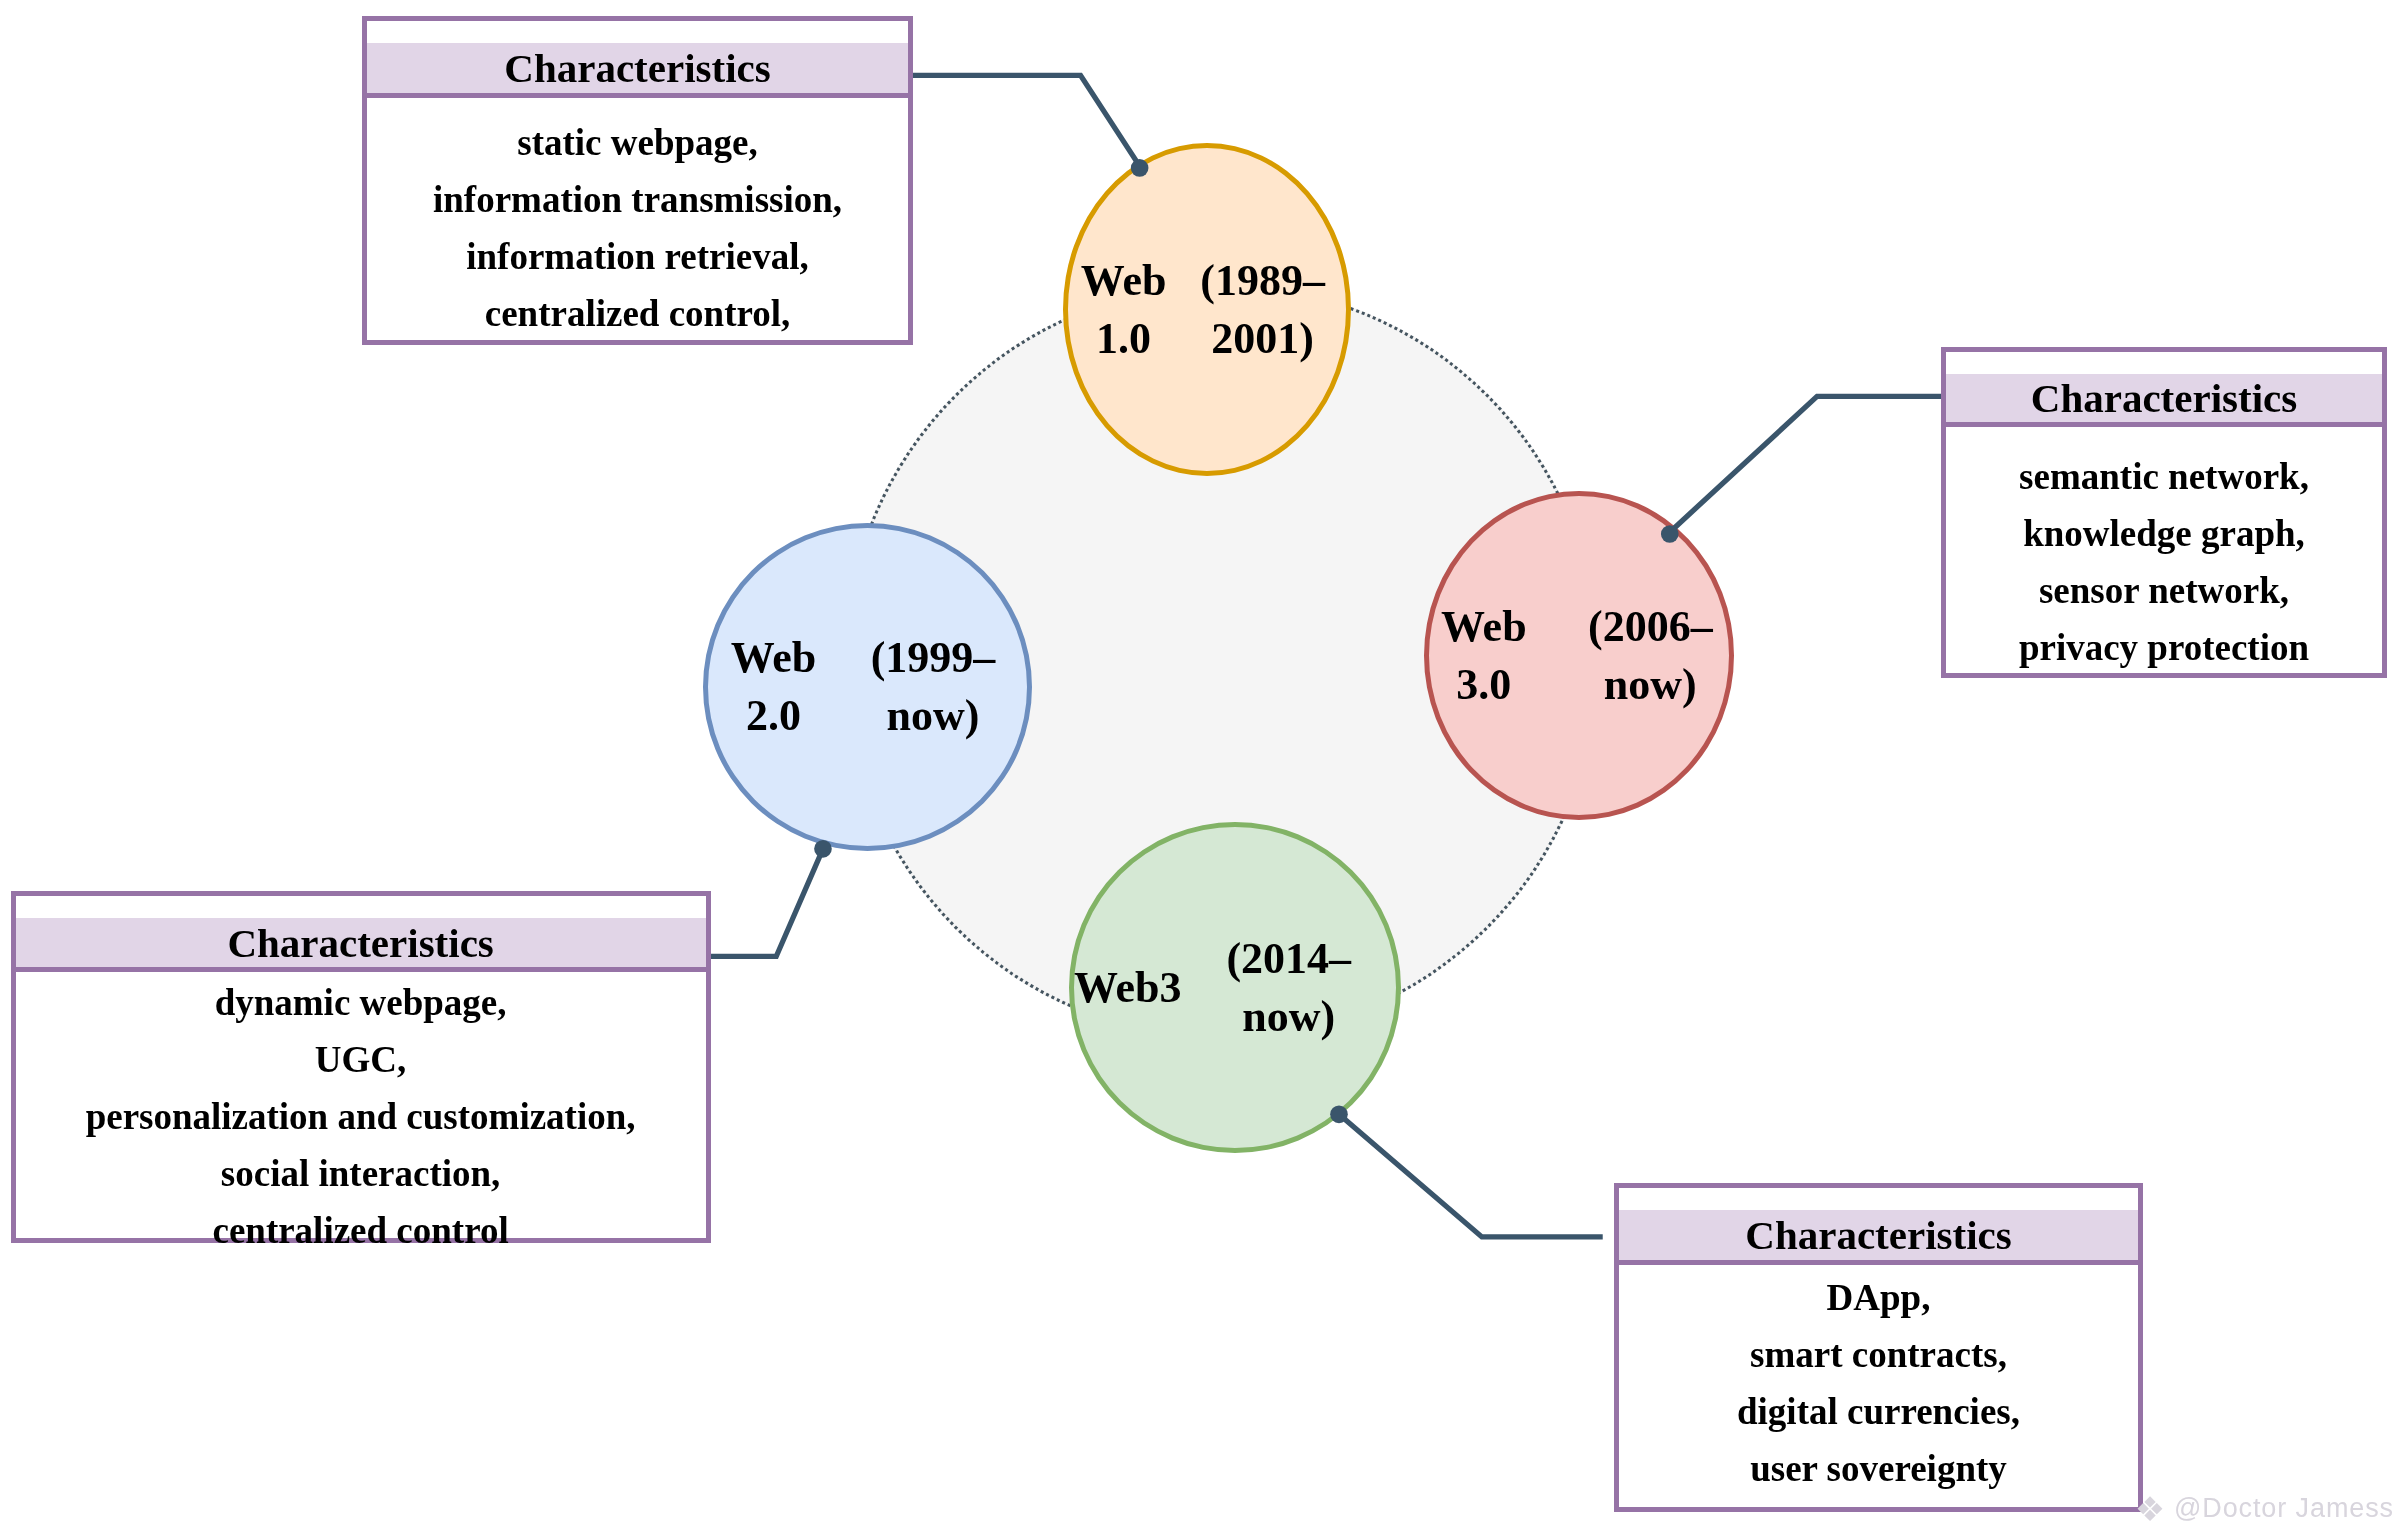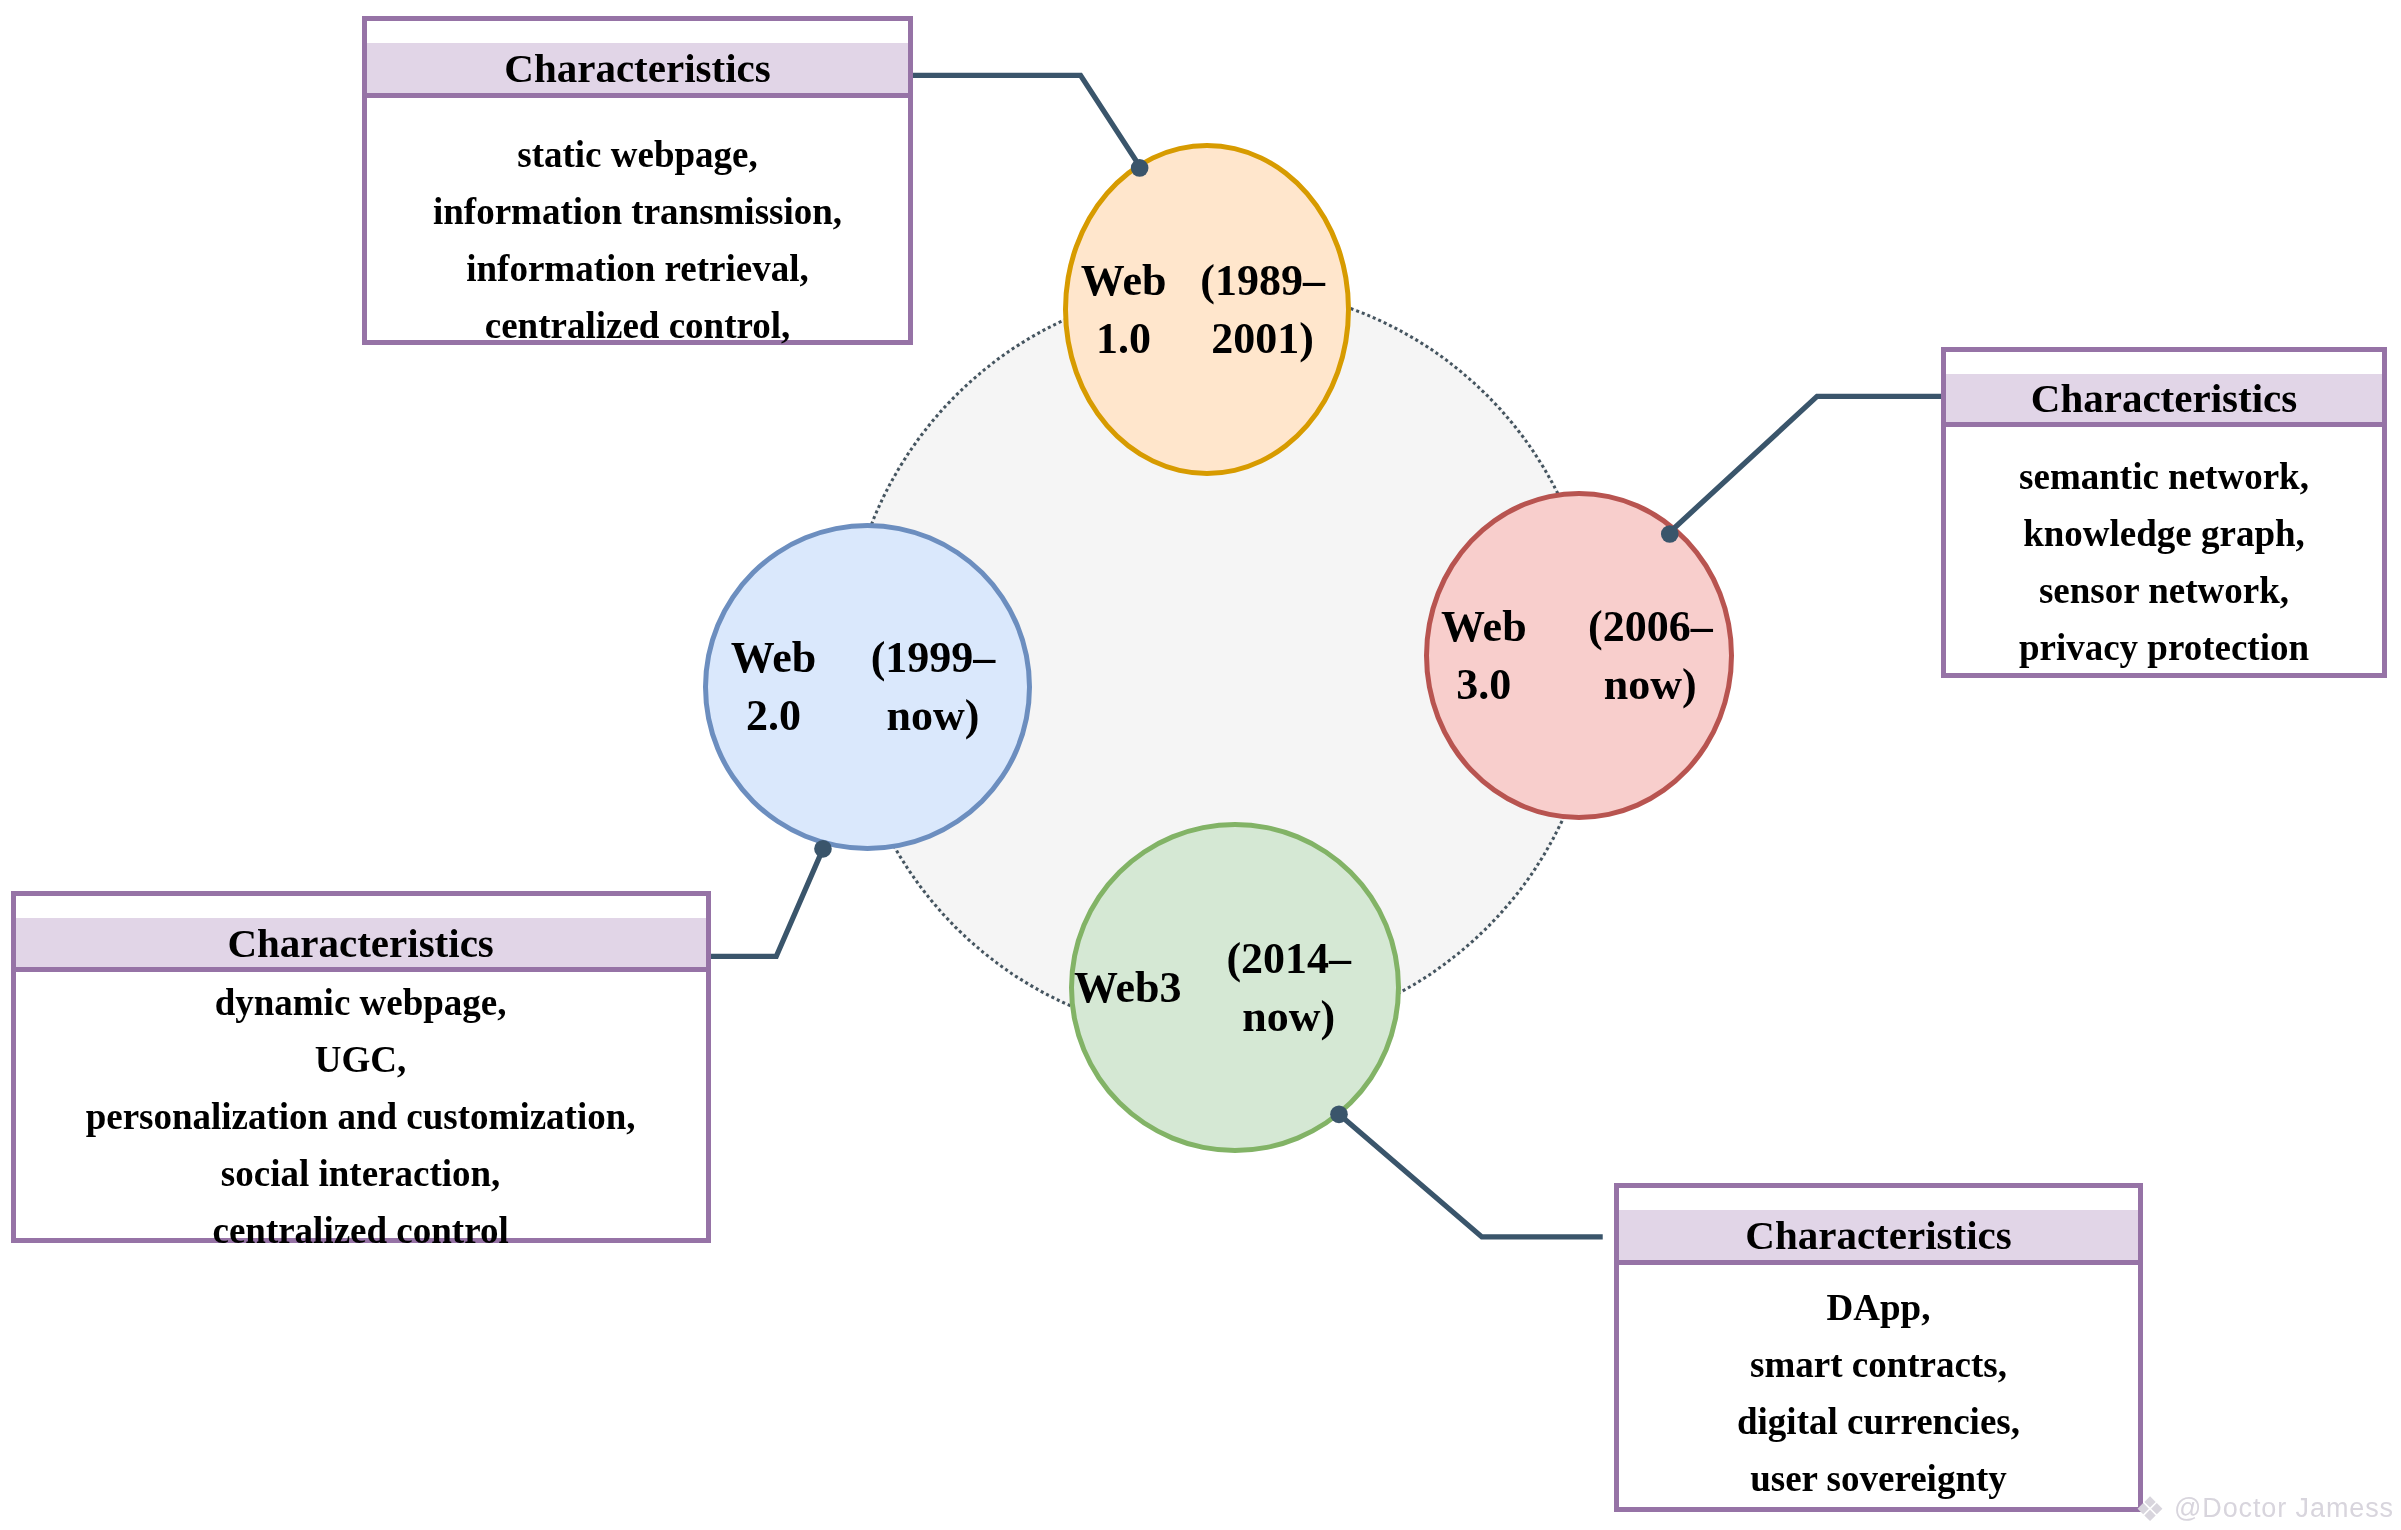--- a/index.html
+++ b/index.html
@@ -54,30 +54,30 @@
     font-weight:bold;font-size:41px;color:#000;margin-top:22px;
   }
   .char-box .box-body{
     box-sizing:border-box;
     width:100%;
     text-align:center;
     font-weight:bold;font-size:37px;line-height:57px;color:#000;
   }
   .box-tl{left:362px;top:16px;width:551px;height:329px;}
   .box-tl .box-header{height:55px;}
-  .box-tl .box-body{padding-top:28px;}
+  .box-tl .box-body{padding-top:16px;}
   .box-r{left:1941px;top:347px;width:446px;height:331px;}
   .box-r .box-header{height:53px;}
   .box-r .box-body{padding-top:21px;}
   .box-bl{left:10.6px;top:891px;width:700px;height:352px;}
   .box-bl .box-header{height:54px;}
   .box-bl .box-body{padding-top:1.8px;}
   .box-br{left:1614px;top:1183px;width:529px;height:329px;}
   .box-br .box-header{height:55px;}
-  .box-br .box-body{padding-top:14px;}
+  .box-br .box-body{padding-top:4px;}
   
   .watermark{
     position:absolute;
     right:7px;bottom:5.3px;
     display:flex;align-items:center;gap:8.8px;
     font-family:"Liberation Sans","DejaVu Sans",sans-serif;
     color:#d8d5dd;
     z-index:5;
     user-select:none;
   }

